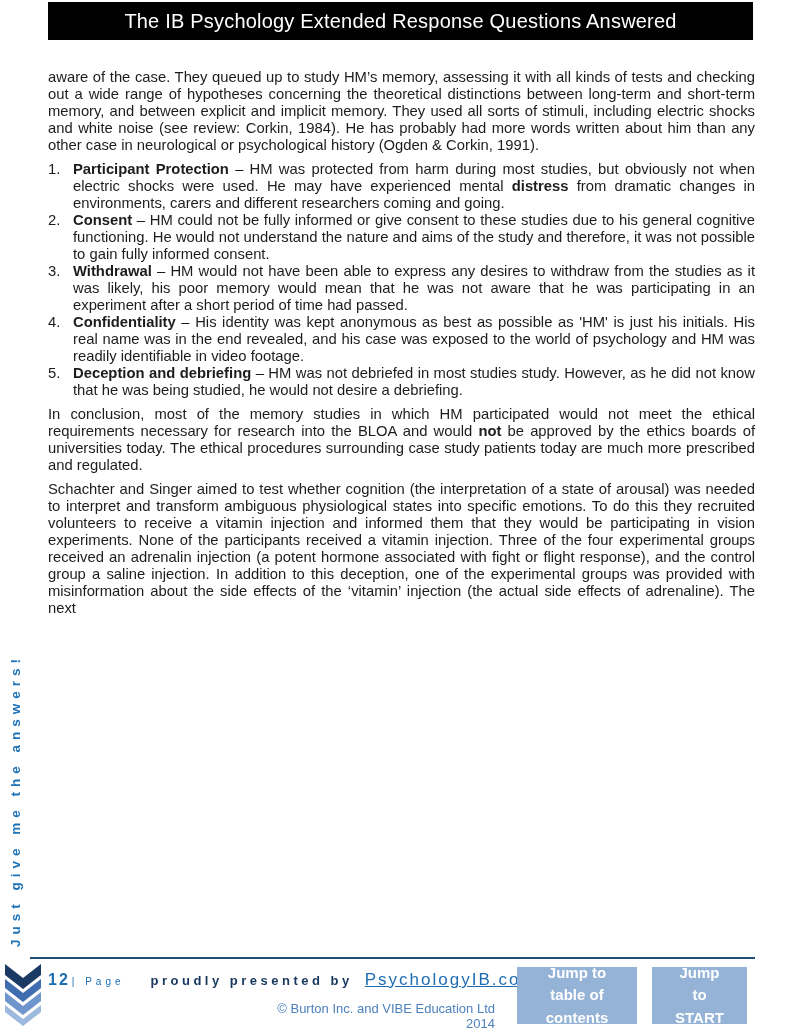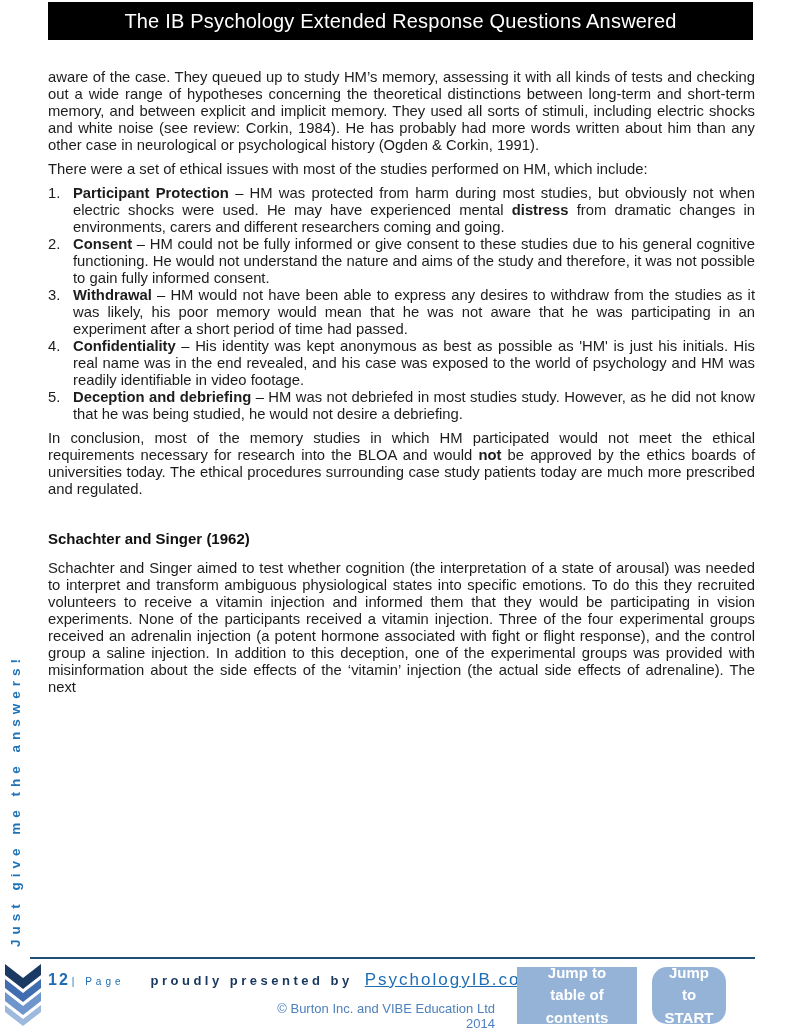--- a/index.html
+++ b/index.html
@@ -85,34 +85,33 @@
   }
   .jump-btn {
     position:absolute; top:967px; height:57px;
     background:#95b3d7; color:#ffffff;
     border:none; font-family:"Liberation Sans", sans-serif;
     font-size:15px; font-weight:bold; line-height:1.5;
     display:flex; align-items:center; justify-content:center;
     text-align:center; padding:4px 24px; cursor:pointer;
   }
   .btn-toc   { left:517px; width:120px; }
-  .btn-start { left:652px; width:74px;border-radius:15px; }
+  .btn-start { left:652px; width:95px; }
 </style>
 </head>
 <body>
 
 <header class="titlebar">
   <span>The IB Psychology Extended Response Questions Answered</span>
 </header>
 
 <div class="vertical-text">Just give me the answers!</div>
 
 <main class="content">
   <p>aware of the case. They queued up to study HM’s memory, assessing it with all kinds of tests and checking out a wide range of hypotheses concerning the theoretical distinctions between long-term and short-term memory, and between explicit and implicit memory. They used all sorts of stimuli, including electric shocks and white noise (see review: Corkin, 1984). He has probably had more words written about him than any other case in neurological or psychological history (Ogden &amp; Corkin, 1991).</p>
-  <p>There were a set of ethical issues with most of the studies performed on HM, which include:</p>
 
   <ol class="ethics-list">
     <li>
       <span class="num">1.</span><b>Participant Protection</b><span> – HM was protected from harm during most studies, but obviously not when electric shocks were used. He may have experienced mental </span><b>distress</b><span> from dramatic changes in environments, carers and different researchers coming and going.</span>
     </li>
     <li>
       <span class="num">2.</span><b>Consent</b><span> – HM could not be fully informed or give consent to these studies due to his general cognitive functioning. He would not understand the nature and aims of the study and therefore, it was not possible to gain fully informed consent.</span>
     </li>
     <li>
       <span class="num">3.</span><b>Withdrawal</b><span> – HM would not have been able to express any desires to withdraw from the studies as it was likely, his poor memory would mean that he was not aware that he was participating in an experiment after a short period of time had passed.</span>
@@ -120,21 +119,20 @@
     <li>
       <span class="num">4.</span><b>Confidentiality</b><span> – His identity was kept anonymous as best as possible as 'HM' is just his initials. His real name was in the end revealed, and his case was exposed to the world of psychology and HM was readily identifiable in video footage.</span>
     </li>
     <li>
       <span class="num">5.</span><b>Deception and debriefing</b><span> – HM was not debriefed in most studies study. However, as he did not know that he was being studied, he would not desire a debriefing.</span>
     </li>
   </ol>
 
   <p><span>In conclusion, most of the memory studies in which HM participated would not meet the ethical requirements necessary for research into the BLOA and would </span><b>not</b><span> be approved by the ethics boards of universities today. The ethical procedures surrounding case study patients today are much more prescribed and regulated.</span></p>
 
-  <h2 class="subhead">Schachter and Singer (1962)</h2>
 
   <p>Schachter and Singer aimed to test whether cognition (the interpretation of a state of arousal) was needed to interpret and transform ambiguous physiological states into specific emotions. To do this they recruited volunteers to receive a vitamin injection and informed them that they would be participating in vision experiments. None of the participants received a vitamin injection. Three of the four experimental groups received an adrenalin injection (a potent hormone associated with fight or flight response), and the control group a saline injection. In addition to this deception, one of the experimental groups was provided with misinformation about the side effects of the ‘vitamin’ injection (the actual side effects of adrenaline). The next</p>
 </main>
 
 <div class="footer-rule"></div>
 
 <svg class="logo" viewBox="0 0 36 64" xmlns="http://www.w3.org/2000/svg">
   <path d="M0,2 L18,16 L36,2 L36,13 L18,27 L0,13 Z" fill="#1b3a63"></path>
   <path d="M0,17 L18,31 L36,17 L36,26 L18,40 L0,26 Z" fill="#3f6db0"></path>
   <path d="M0,30 L18,44 L36,30 L36,39 L18,53 L0,39 Z" fill="#6e96cd"></path>

